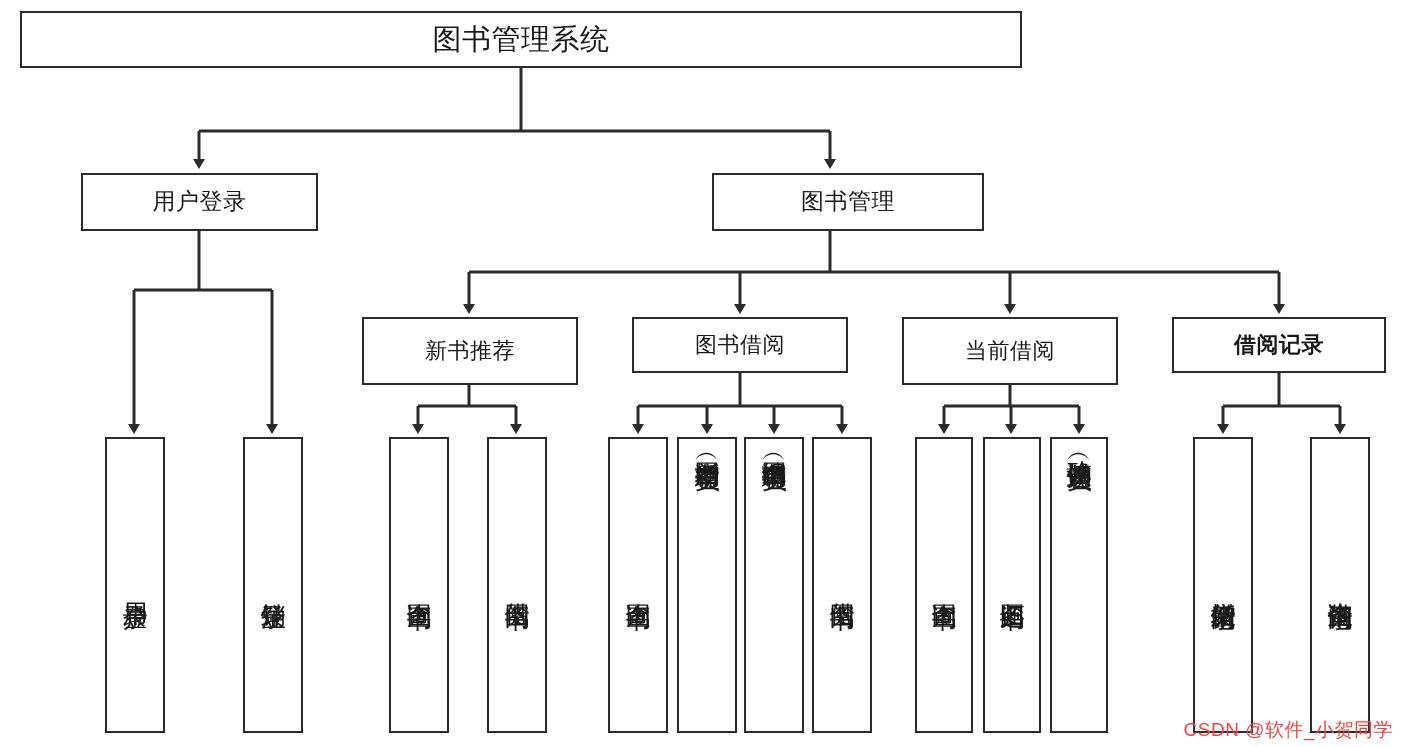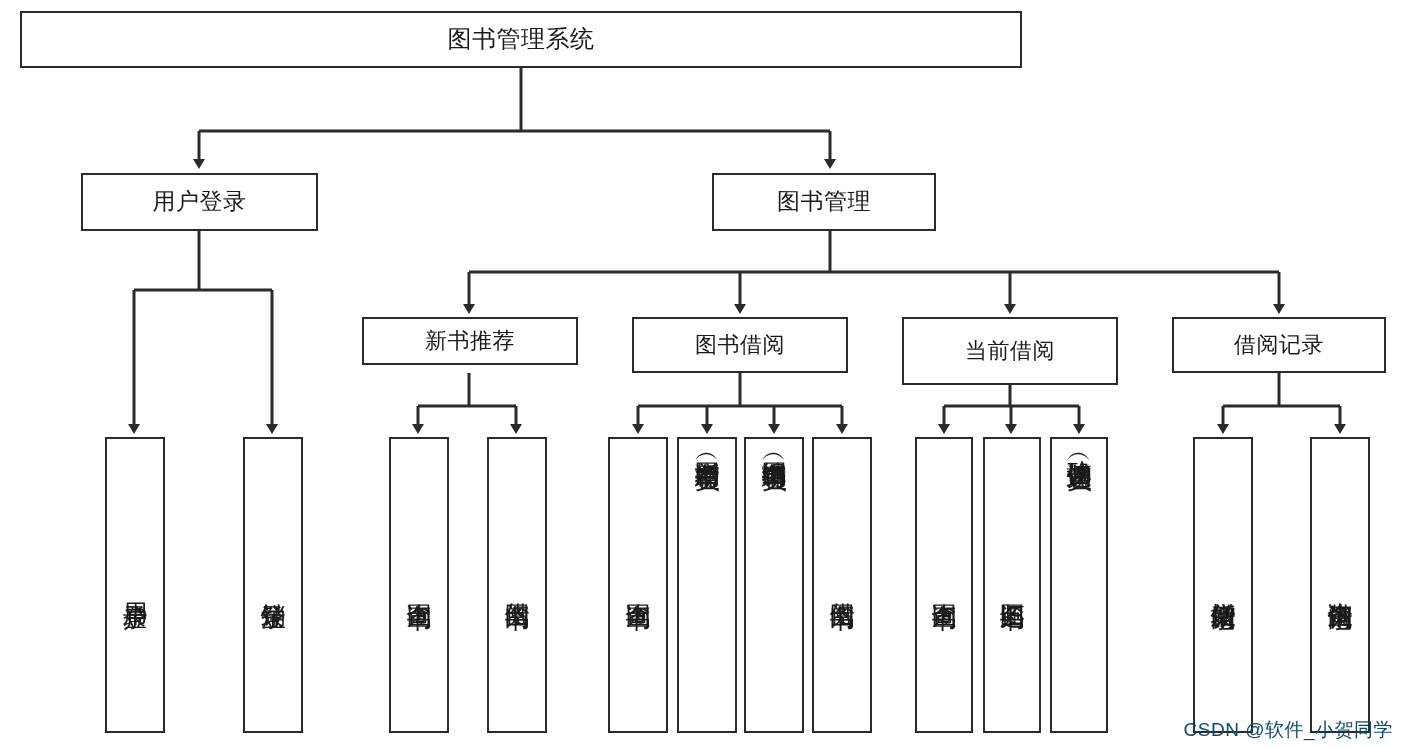--- a/index.html
+++ b/index.html
@@ -36,21 +36,21 @@
     color: #1a1a1a;
     z-index: 2;
   }
   .node .label {
     font-size: 23px;
     line-height: 1.18;
     letter-spacing: 0.5px;
     white-space: nowrap;
     color: #1a1a1a;
   }
-  .node.level-root .label { font-size: 24px; }
+  .node.level-root .label { font-size: 29px; }
   .node.level-1 .label { font-size: 23px; }
   .node.level-2 .label { font-size: 22px; }
 
   
   .node.leaf {
     align-items: flex-start;
     justify-content: center;
     padding-top: 2px;
   }
   .node.leaf .label {
@@ -64,21 +64,21 @@
   }
   .node.leaf.centered {
     align-items: center;
     padding-top: 0;
   }
   #watermark {
     position: absolute;
     right: 12px;
     bottom: 4px;
     font-size: 19px;
-    color: #0c4a6e;
+    color: #ef4444;
     white-space: nowrap;
     z-index: 5;
     letter-spacing: 0.5px;
   }
 </style>
 </head>
 <body>
 
 <div id="diagram-root">
 
@@ -132,34 +132,34 @@
     </g>
   </svg>
 
   <div class="node level-root" style="left:20px; top:11px; width:1002px; height:57px;">
     <span class="label">图书管理系统</span>
   </div>
 
   <div class="node level-1" style="left:81px; top:173px; width:237px; height:58px;">
     <span class="label">用户登录</span>
   </div>
-  <div class="node level-1" style="left:712px; top:173px; width:224px; height:58px;">
+  <div class="node level-1" style="left:712px; top:173px; width:272px; height:58px;">
     <span class="label">图书管理</span>
   </div>
 
-  <div class="node level-2" style="left:362px; top:317px; width:216px; height:48px;">
+  <div class="node level-2" style="left:362px; top:317px; width:216px; height:68px;">
     <span class="label">新书推荐</span>
   </div>
   <div class="node level-2" style="left:632px; top:317px; width:216px; height:56px;justify-content:center;">
     <span class="label">图书借阅</span>
   </div>
   <div class="node level-2" style="left:902px; top:317px; width:216px; height:68px;">
     <span class="label">当前借阅</span>
   </div>
-  <div class="node level-2" style="left:1172px; top:317px; width:214px; height:56px;">
+  <div class="node level-2" style="left:1172px; top:317px; width:214px; height:56px;font-weight:bold;">
     <span class="label">借阅记录</span>
   </div>
 
   <div class="node leaf centered" style="left:105px; top:437px; width:60px; height:296px;">
     <span class="label">用户登录</span>
   </div>
   <div class="node leaf centered" style="left:243px; top:437px; width:60px; height:296px;">
     <span class="label">注销登录</span>
   </div>
 

